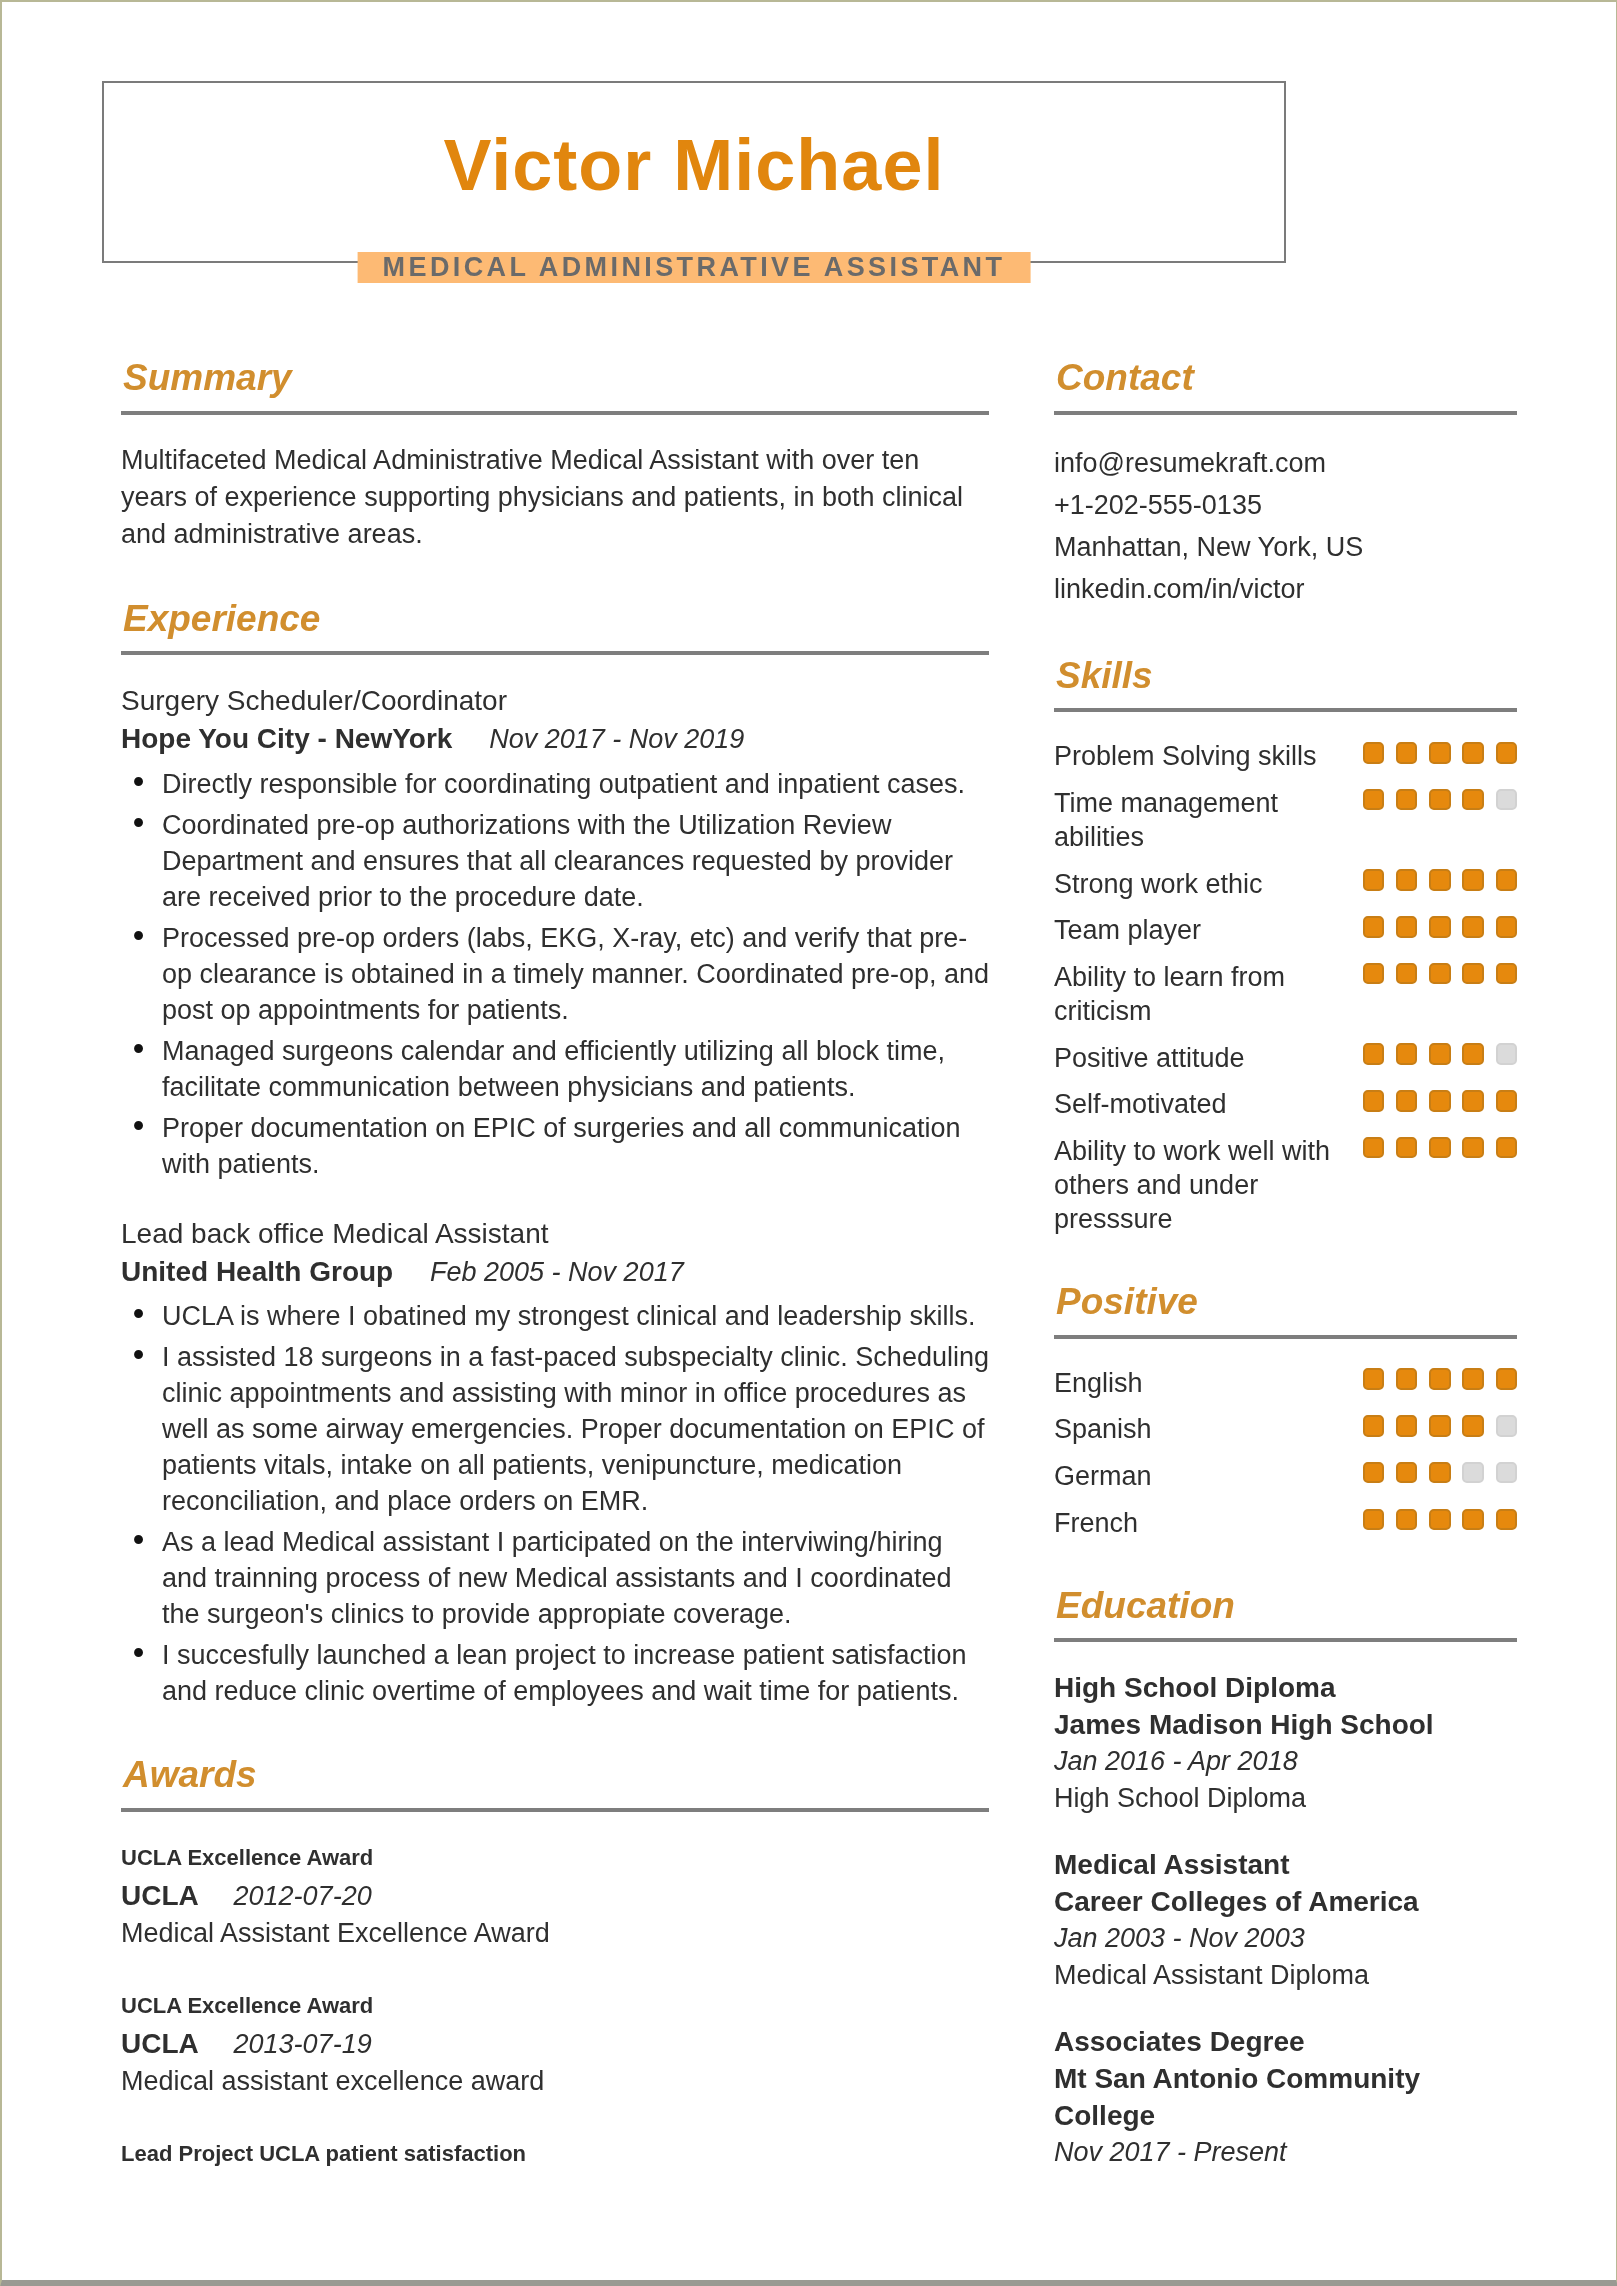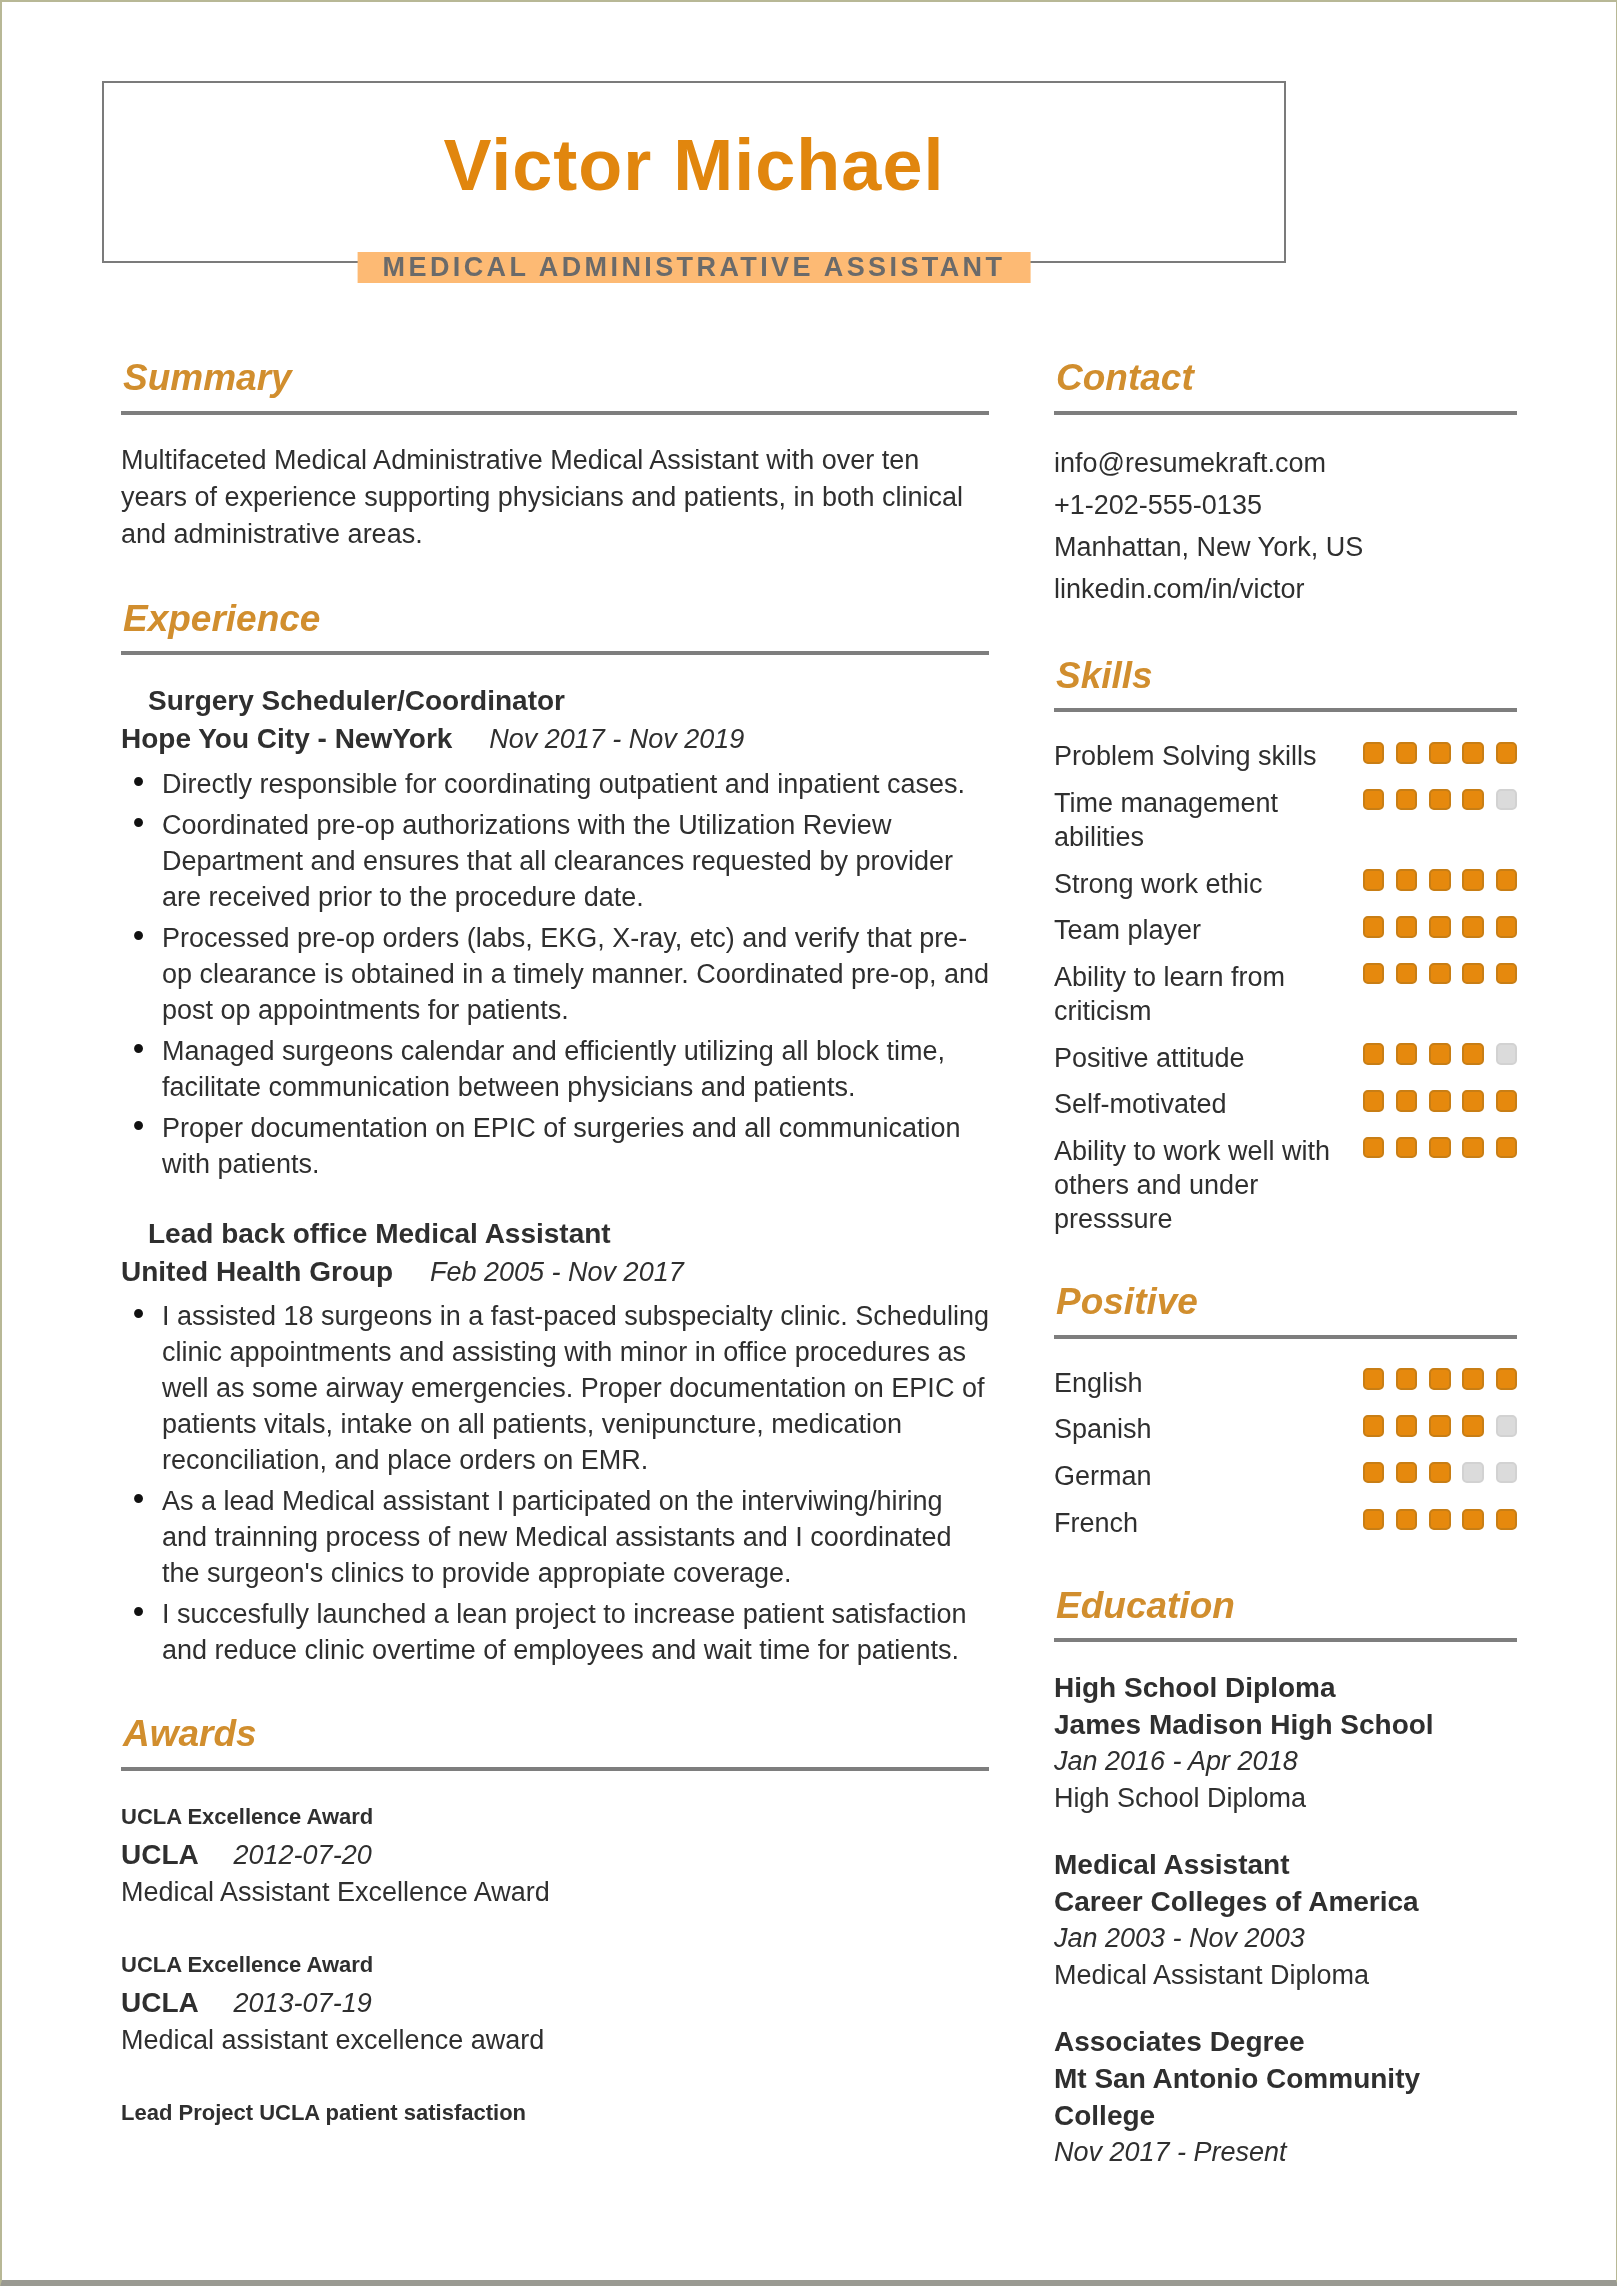--- a/index.html
+++ b/index.html
@@ -58,21 +58,21 @@
     font-weight:bold;
     color:#d18e2e;
   }
   .rule{height:3.9px;background:#7e7e7e;margin-bottom:27px;}
   
   .summary-text{
     margin:0;
     font-size:27px;line-height:37px;
   }
   .job{margin-bottom:33px;}
-  .job-title{font-size:28px;font-weight:bold;line-height:38px;margin-left:27px;}
+  .job-title{font-size:28px;font-weight:normal;line-height:38px;}
   .job-meta{font-size:28px;line-height:38px;}
   .job-company{font-weight:bold;}
   .job-dates{font-style:italic;font-size:27px;margin-left:29px;}
   ul.bullets{
     list-style:none;
     margin:7.8px 0 0 0;padding:0;
   }
   ul.bullets li{
     position:relative;
     padding-left:41px;
@@ -152,20 +152,21 @@
         </ul>
       </div>
 
       <div class="job">
         <div class="job-title">Lead back office Medical Assistant</div>
         <div class="job-meta">
           <span class="job-company">United Health Group</span>
           <span class="job-dates">Feb 2005 - Nov 2017</span>
         </div>
         <ul class="bullets">
+          <li>UCLA is where I obatined my strongest clinical and leadership skills.</li>
           <li>I assisted 18 surgeons in a fast-paced subspecialty clinic. Scheduling clinic appointments and assisting with minor in office procedures as well as some airway emergencies. Proper documentation on EPIC of patients vitals, intake on all patients, venipuncture, medication reconciliation, and place orders on EMR.</li>
           <li>As a lead Medical assistant I participated on the interviwing/hiring and trainning process of new Medical assistants and I coordinated the surgeon's clinics to provide appropiate coverage.</li>
           <li>I succesfully launched a lean project to increase patient satisfaction and reduce clinic overtime of employees and wait time for patients.</li>
         </ul>
       </div>
     </section>
 
     <section>
       <h2>Awards</h2>
       <div class="rule"></div>

